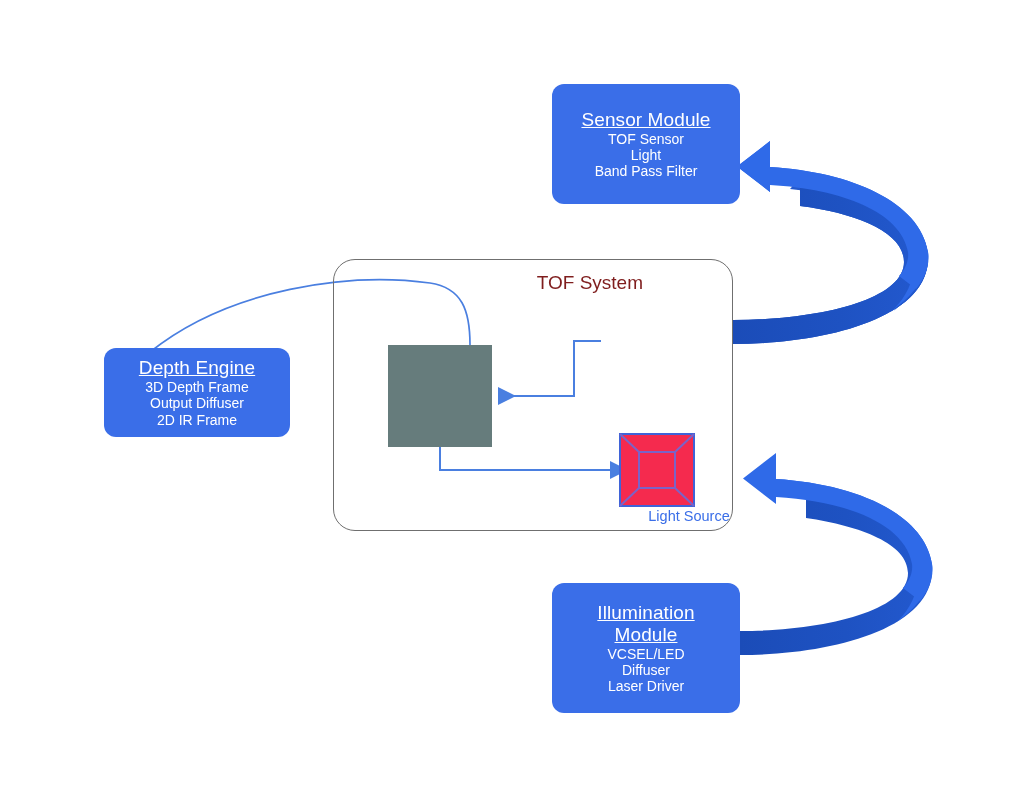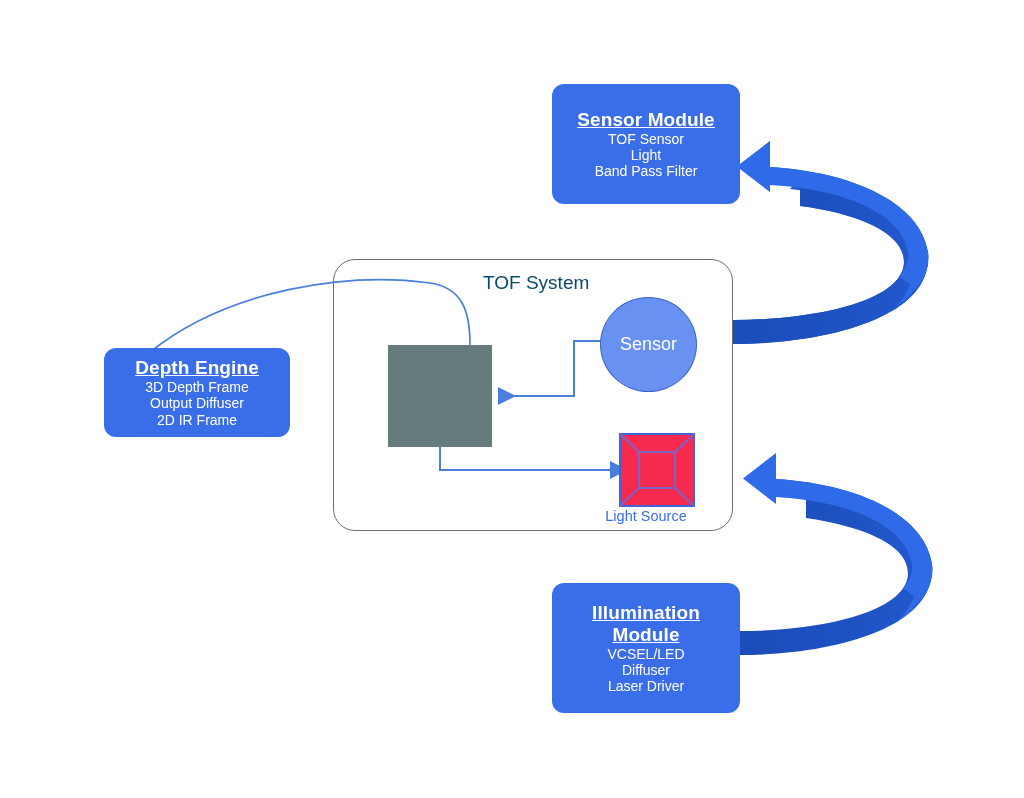--- a/index.html
+++ b/index.html
@@ -39,21 +39,21 @@
     text-align: center;
     box-sizing: border-box;
     padding: 8px 10px;
     display: flex;
     flex-direction: column;
     justify-content: center;
     align-items: center;
     line-height: 1.16;
   }
   .info-box .bx-title {
-    font-weight: bold;
+    font-weight: normal;
     text-decoration: underline;
     font-size: 19px;
     letter-spacing: .1px;
     white-space: nowrap;
   }
   .info-box .bx-line {
     font-weight: normal;
     font-size: 14px;
     white-space: nowrap;
   }
@@ -72,23 +72,23 @@
     border: 1.4px solid #6f6f6f;
     border-radius: 22px;
     background: transparent;
     box-sizing: border-box;
   }
   #tof-system-label {
     position: absolute;
     left: 483px;
     top: 272px;
     width: 160px;
-    color: #0c4a6e;
+    color: #7f1d1d;
     font-size: 19px;
-    text-align: left;
+    text-align: right;
     white-space: nowrap;
   }
 
   
   #processor-block {
     position: absolute;
     left: 388px;
     top: 345px;
     width: 104px;
     height: 102px;
@@ -105,21 +105,21 @@
     border: 1.5px solid #3b63c9;
     box-sizing: border-box;
     display: flex;
     align-items: center;
     justify-content: center;
     color: #ffffff;
     font-size: 18px;
   }
   #light-source-label {
     position: absolute;
-    left: 576px;
+    left: 619px;
     top: 508px;
     width: 140px;
     text-align: center;
     color: #3a6ee8;
     font-size: 14.5px;
     white-space: nowrap;
   }
 </style>
 </head>
 <body>
@@ -265,23 +265,20 @@
       <line x1="620" y1="506" x2="639" y2="488" stroke="#7b63c8" stroke-width="2"></line>
       <line x1="694" y1="506" x2="675" y2="488" stroke="#7b63c8" stroke-width="2"></line>
     </g>
   </svg>
 
   <div id="tof-system"></div>
   <div id="tof-system-label">TOF System</div>
 
   <div id="processor-block"></div>
 
-  <div id="sensor-circle">
-    <span>Sensor</span>
-  </div>
 
   <div id="light-source-label">Light Source</div>
 
   <div class="info-box" id="box-sensor-module">
     <div class="bx-title">Sensor Module</div>
     <div class="bx-line">TOF Sensor</div>
     <div class="bx-line">Light</div>
     <div class="bx-line">Band Pass Filter</div>
   </div>
 

